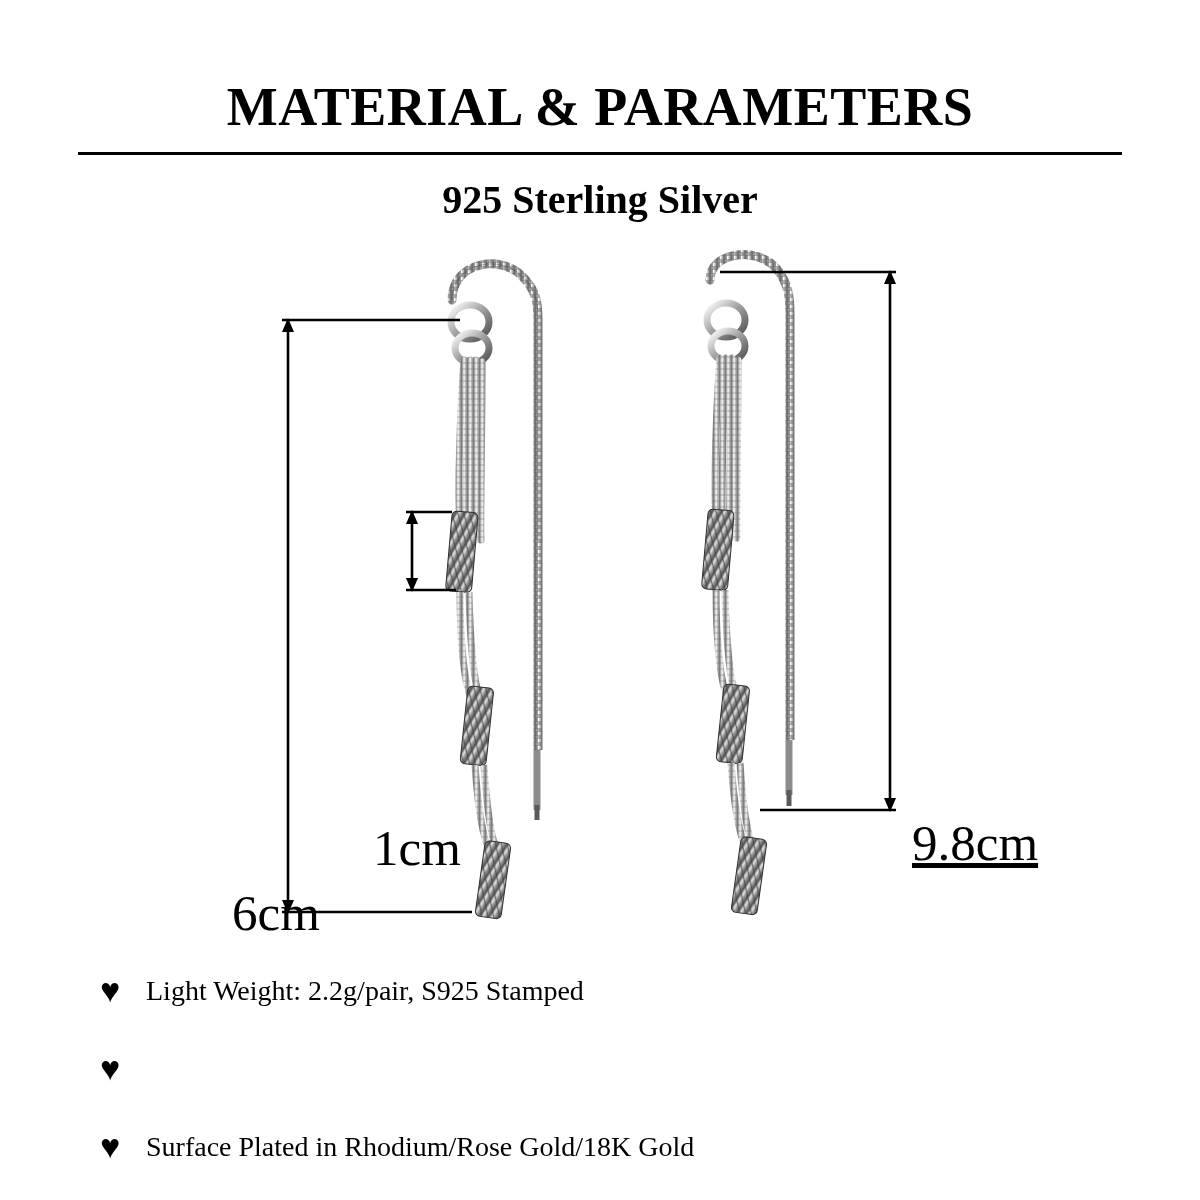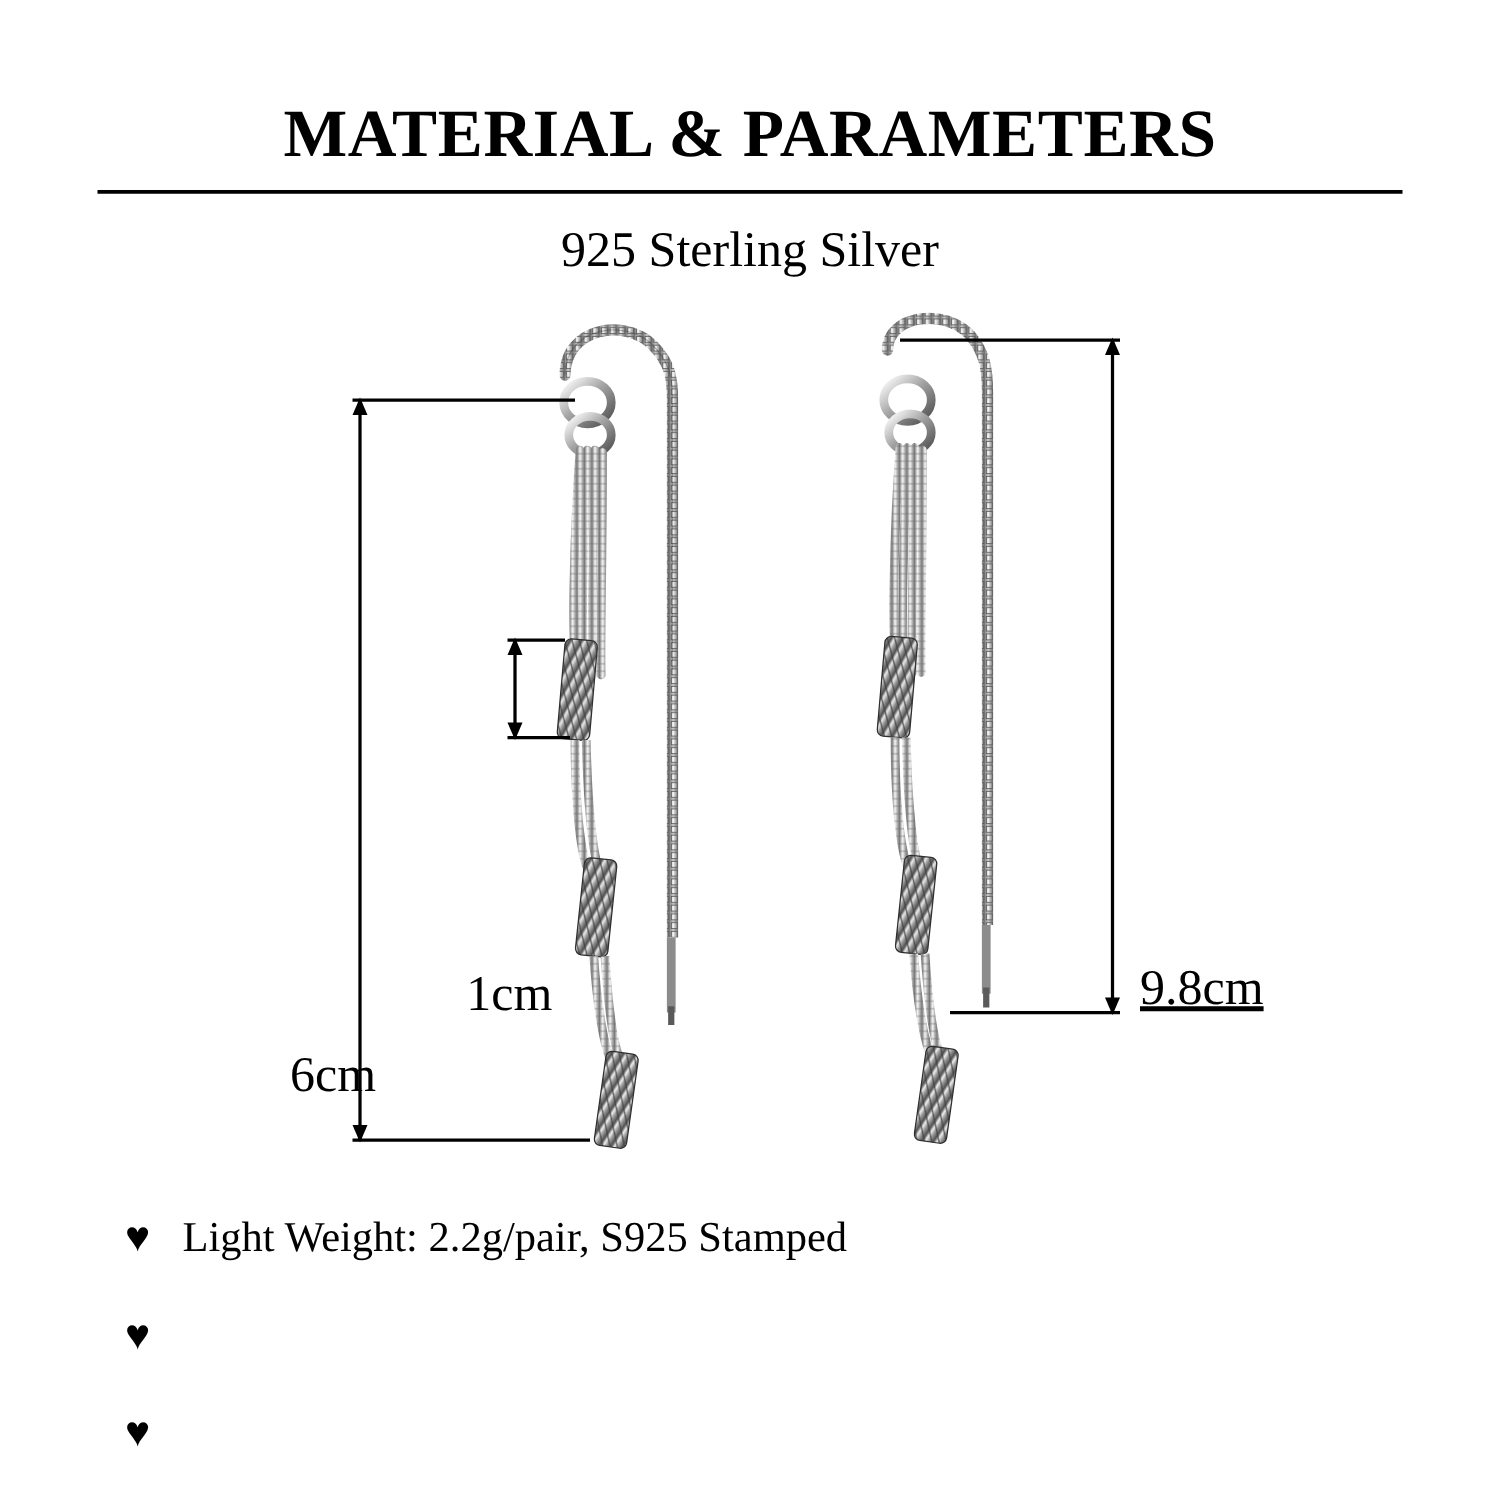--- a/index.html
+++ b/index.html
@@ -42,40 +42,42 @@
     background: #000000;
   }
   .subtitle {
     position: absolute;
     top: 176px;
     left: 0;
     width: 1200px;
     text-align: center;
     font-size: 40px;
     line-height: 1.2;
+    font-weight: bold;
   }
 
   
   .figure {
     position: absolute;
     top: 240px;
     left: 60px;
     width: 1080px;
     height: 690px;
   }
   .figure svg {
     display: block;
   }
 
   
   .dim-label {
     position: absolute;
-    font-size: 40px;
+    font-size: 51px;
     line-height: 1;
     white-space: nowrap;
+    margin-top: 48px;
   }
   .dim-6cm  { top: 600px; left: 172px; text-align: right; }
   .dim-1cm  { top: 535px; left: 313px; }
   .dim-98cm { top: 530px; left: 852px; text-decoration: underline; }
 
   
   .bullets {
     position: absolute;
     top: 952px;
     left: 100px;
@@ -87,21 +89,21 @@
     height: 78px;
   }
   .heart {
     width: 46px;
     font-size: 34px;
     line-height: 1;
     color: #000000;
     flex: 0 0 auto;
   }
   .bullet-text {
-    font-size: 34px;
+    font-size: 28px;
     line-height: 1.1;
     white-space: nowrap;
   }
 </style>
 </head>
 <body>
 
 <div class="page">
 
   <div class="title">MATERIAL &amp; PARAMETERS</div>
@@ -260,16 +262,17 @@
   <div class="bullets">
     <div class="bullet-row">
       <span class="heart">♥</span>
       <span class="bullet-text">Light Weight: 2.2g/pair, S925 Stamped</span>
     </div>
     <div class="bullet-row">
       <span class="heart">♥</span>
     </div>
     <div class="bullet-row">
       <span class="heart">♥</span>
+      <span class="bullet-text">Surface Plated in Rhodium/Rose Gold/18K Gold</span>
     </div>
   </div>
 
 </div>
 
 </body></html>

